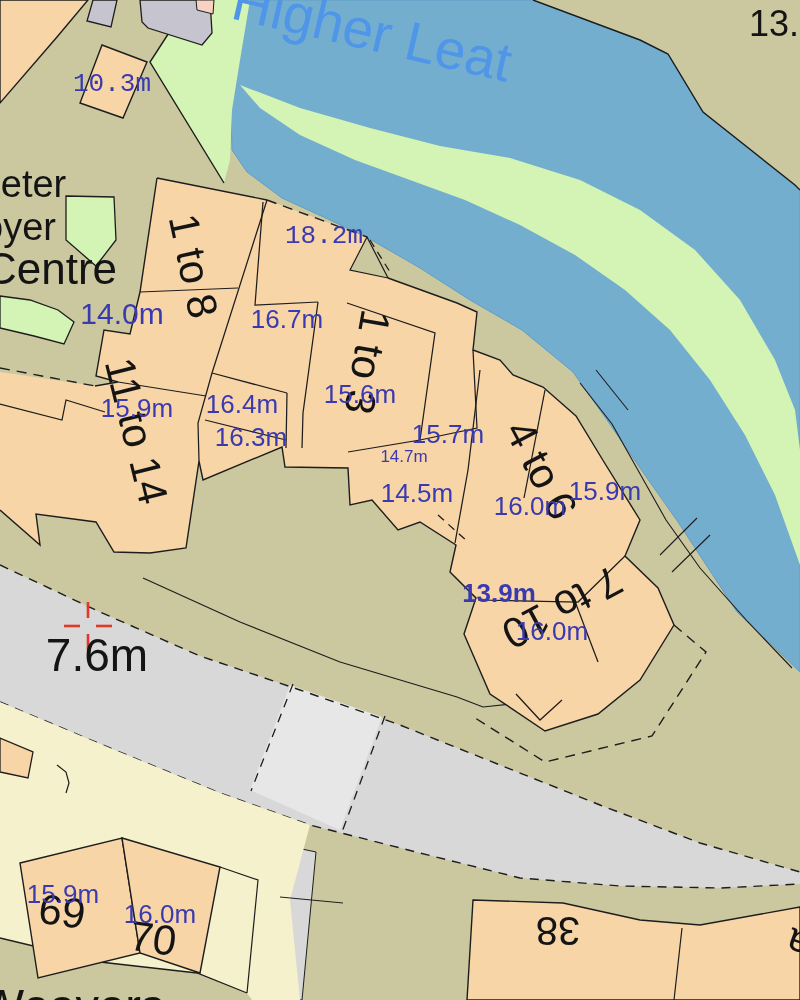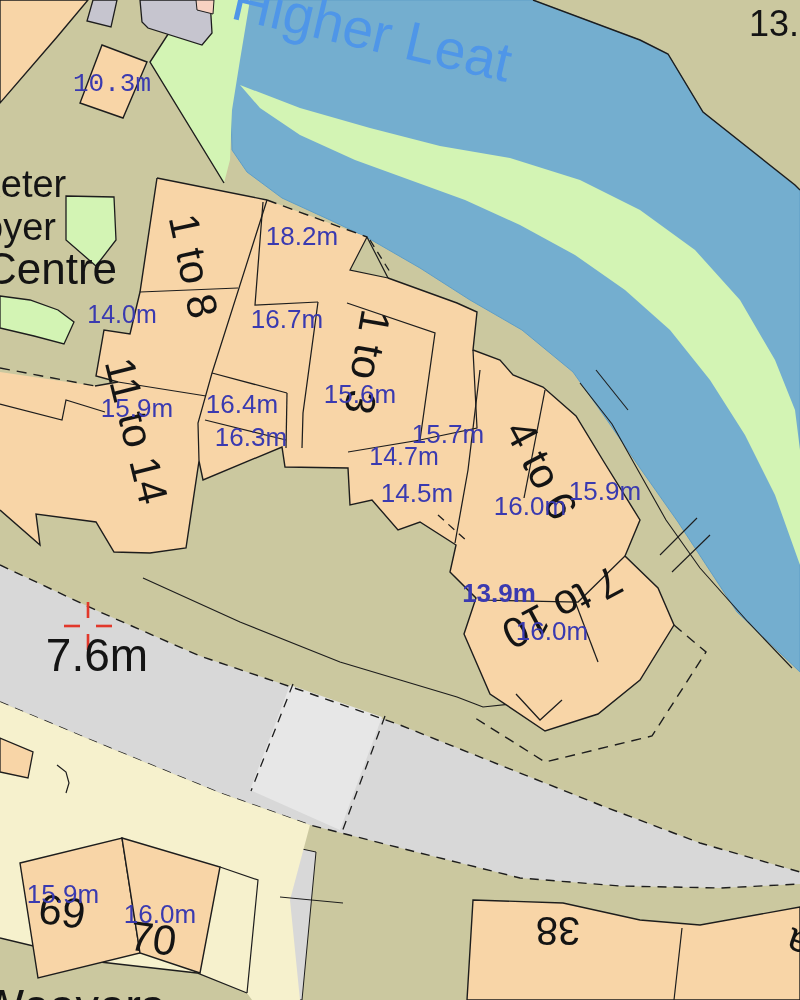--- a/index.html
+++ b/index.html
@@ -128,28 +128,28 @@
       <span class="map-label bnum" style="left: 193px; top: 266px; font-size: 42px; --rot: 78deg;">1 to 8</span>
       <span class="map-label bnum" style="left: 136px; top: 431px; font-size: 42px; --rot: 76deg;">11 to 14</span>
       <span class="map-label bnum" style="left: 367px; top: 362px; font-size: 42px; --rot: 100deg;">1 to 3</span>
       <span class="map-label bnum" style="left: 541px; top: 470px; font-size: 42px; --rot: 62deg;">4 to 6</span>
       <span class="map-label bnum" style="left: 562px; top: 607px; font-size: 42px; --rot: 152deg;">7 to 10</span>
       <span class="map-label bnum" style="left: 62px; top: 912px; font-size: 42px; --rot: 8deg;">69</span>
       <span class="map-label bnum" style="left: 153px; top: 939px; font-size: 42px; --rot: 8deg;">70</span>
       <span class="map-label bnum" style="left: 558px; top: 931px; font-size: 40px; --rot: 180deg;">38</span>
       <span class="map-label bnum" style="left: 798px; top: 944px; font-size: 40px; --rot: 200deg;">a</span>
       <span class="map-label spot" style="left: 112px; top: 84px; font-size: 26px; font-family: Liberation Mono, monospace; --rot: 0deg;">10.3m</span>
-      <span class="map-label spot" style="left: 302px; top: 236px; font-size: 26px; --rot: 0deg;">18.2m</span>
+      <span class="map-label spot" style="left: 324px; top: 236px; font-size: 26px; font-family: Liberation Mono, monospace; --rot: 0deg;">18.2m</span>
       <span class="map-label spot" style="left: 287px; top: 319px; font-size: 26px; --rot: 0deg;">16.7m</span>
-      <span class="map-label spot" style="left: 122px; top: 314px; font-size: 25px; --rot: 0deg;">14.0m</span>
+      <span class="map-label spot" style="left: 122px; top: 314px; font-size: 30px; --rot: 0deg;">14.0m</span>
       <span class="map-label spot" style="left: 137px; top: 408px; font-size: 26px; --rot: 0deg;">15.9m</span>
       <span class="map-label spot" style="left: 242px; top: 404px; font-size: 26px; --rot: 0deg;">16.4m</span>
       <span class="map-label spot" style="left: 251px; top: 437px; font-size: 26px; --rot: 0deg;">16.3m</span>
       <span class="map-label spot" style="left: 360px; top: 394px; font-size: 26px; --rot: 0deg;">15.6m</span>
-      <span class="map-label spot" style="left: 404px; top: 456px; font-size: 25px; text-align: center; --rot: 0deg;">14.7m</span>
+      <span class="map-label spot" style="left: 404px; top: 456px; font-size: 17px; text-align: center; --rot: 0deg;">14.7m</span>
       <span class="map-label spot" style="left: 448px; top: 434px; font-size: 26px; --rot: 0deg;">15.7m</span>
       <span class="map-label spot" style="left: 417px; top: 493px; font-size: 26px; --rot: 0deg;">14.5m</span>
       <span class="map-label spot" style="left: 530px; top: 506px; font-size: 26px; --rot: 0deg;">16.0m</span>
       <span class="map-label spot" style="left: 605px; top: 491px; font-size: 26px; --rot: 0deg;">15.9m</span>
       <span class="map-label spot" style="left: 499px; top: 593px; font-size: 26px; font-weight: bold; --rot: 0deg;">13.9m</span>
       <span class="map-label spot" style="left: 552px; top: 631px; font-size: 26px; --rot: 0deg;">16.0m</span>
       <span class="map-label spot" style="left: 63px; top: 894px; font-size: 26px; --rot: 0deg;">15.9m</span>
       <span class="map-label spot" style="left: 160px; top: 914px; font-size: 26px; --rot: 0deg;">16.0m</span>
     </div>
 </div>

